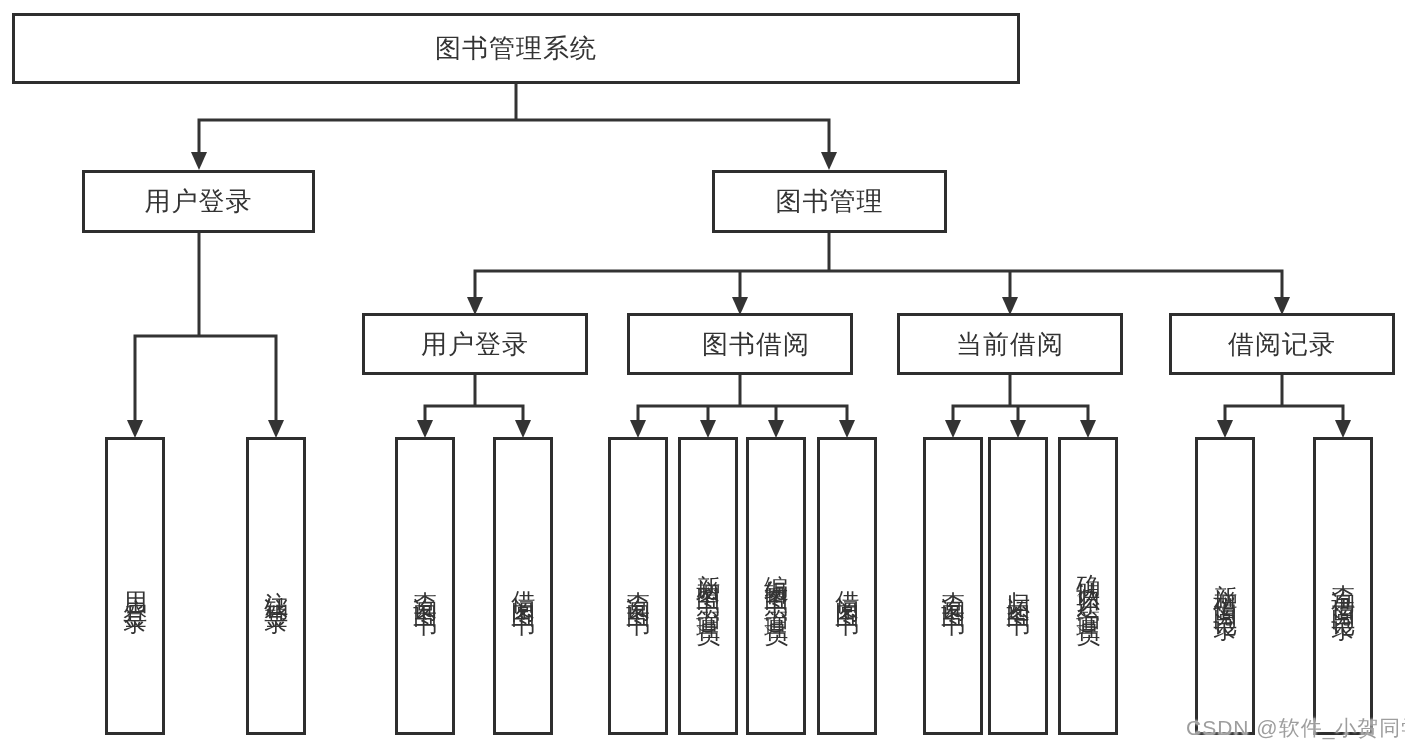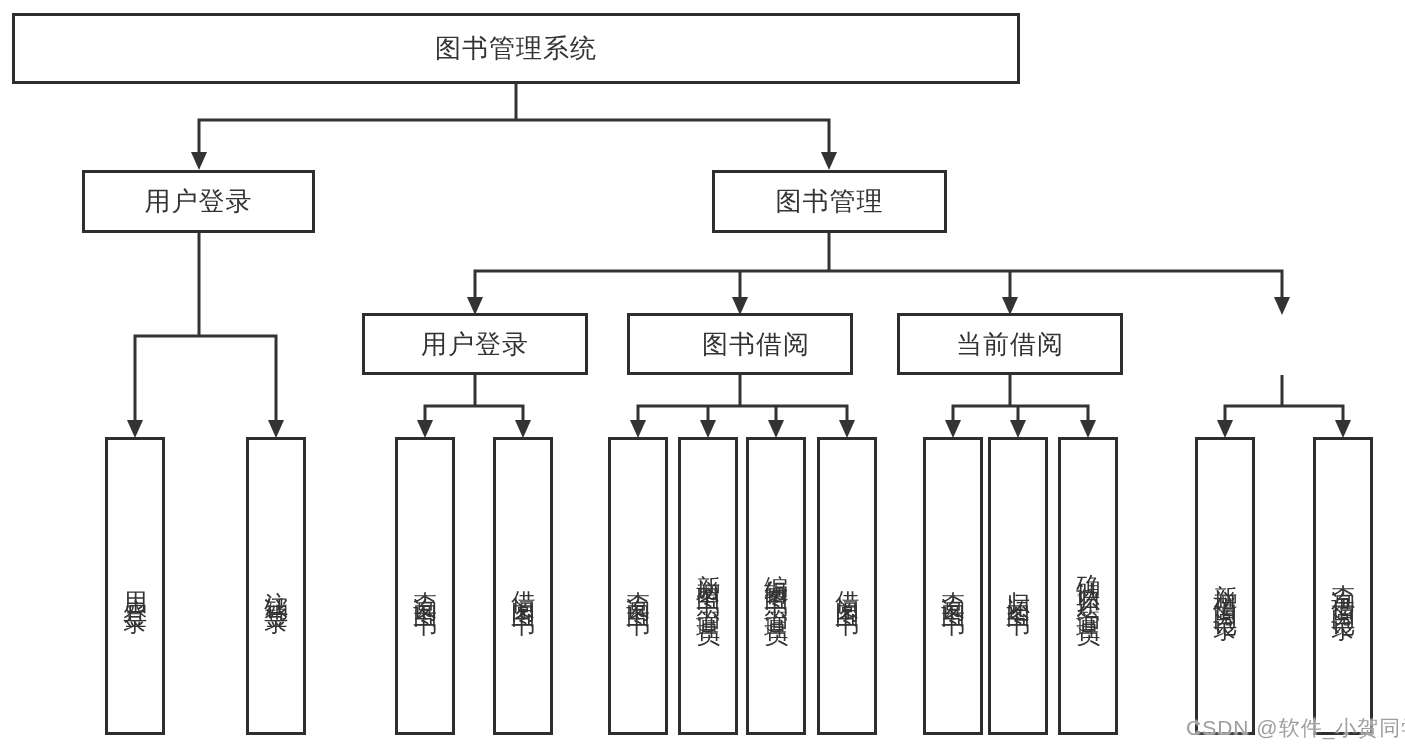--- a/index.html
+++ b/index.html
@@ -145,20 +145,21 @@
   </svg>
 
   <div class="node h-node root-node">图书管理系统</div>
 
   <div class="node h-node l2-a">用户登录</div>
   <div class="node h-node l2-b">图书管理</div>
 
   <div class="node h-node l3 l3-0">用户登录</div>
   <div class="node h-node l3 l3-1">图书借阅</div>
   <div class="node h-node l3 l3-2">当前借阅</div>
+  <div class="node h-node l3 l3-3">借阅记录</div>
 
   <div class="node v-node leaf-a1">用户登录</div>
   <div class="node v-node leaf-a2">注销登录</div>
 
   <div class="node v-node leaf-b1">查询图书</div>
   <div class="node v-node leaf-b2">借阅图书</div>
 
   <div class="node v-node leaf-c1">查询图书</div>
   <div class="node v-node leaf-c2">新增图书（管理员）</div>
   <div class="node v-node leaf-c3">编辑图书（管理员）</div>

